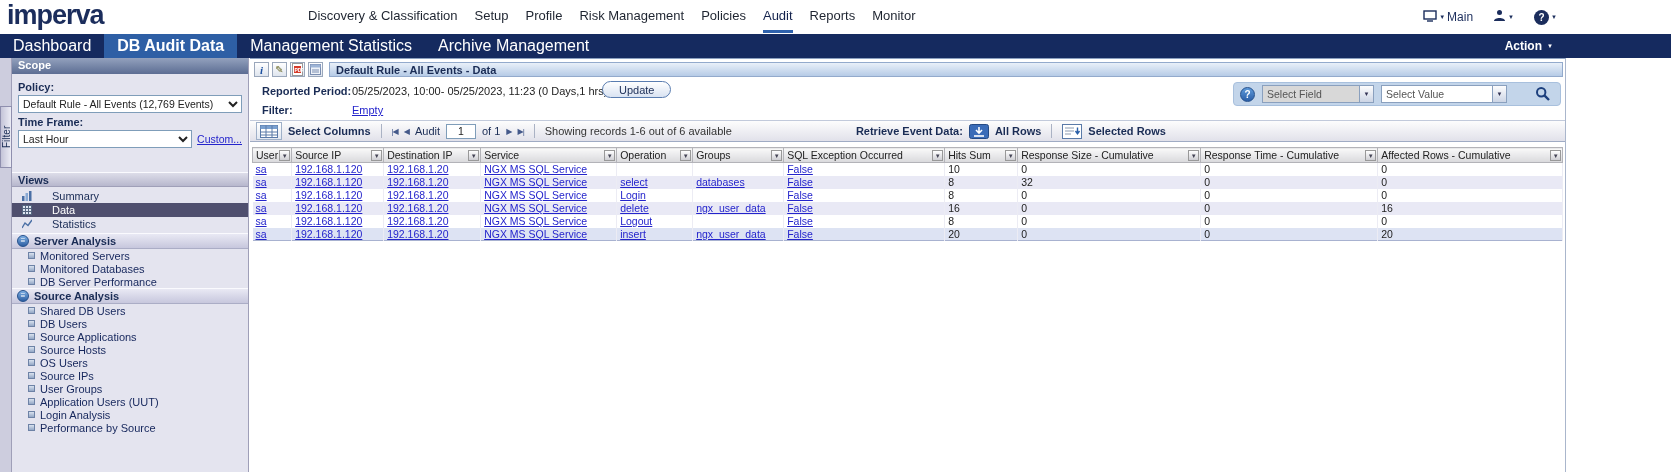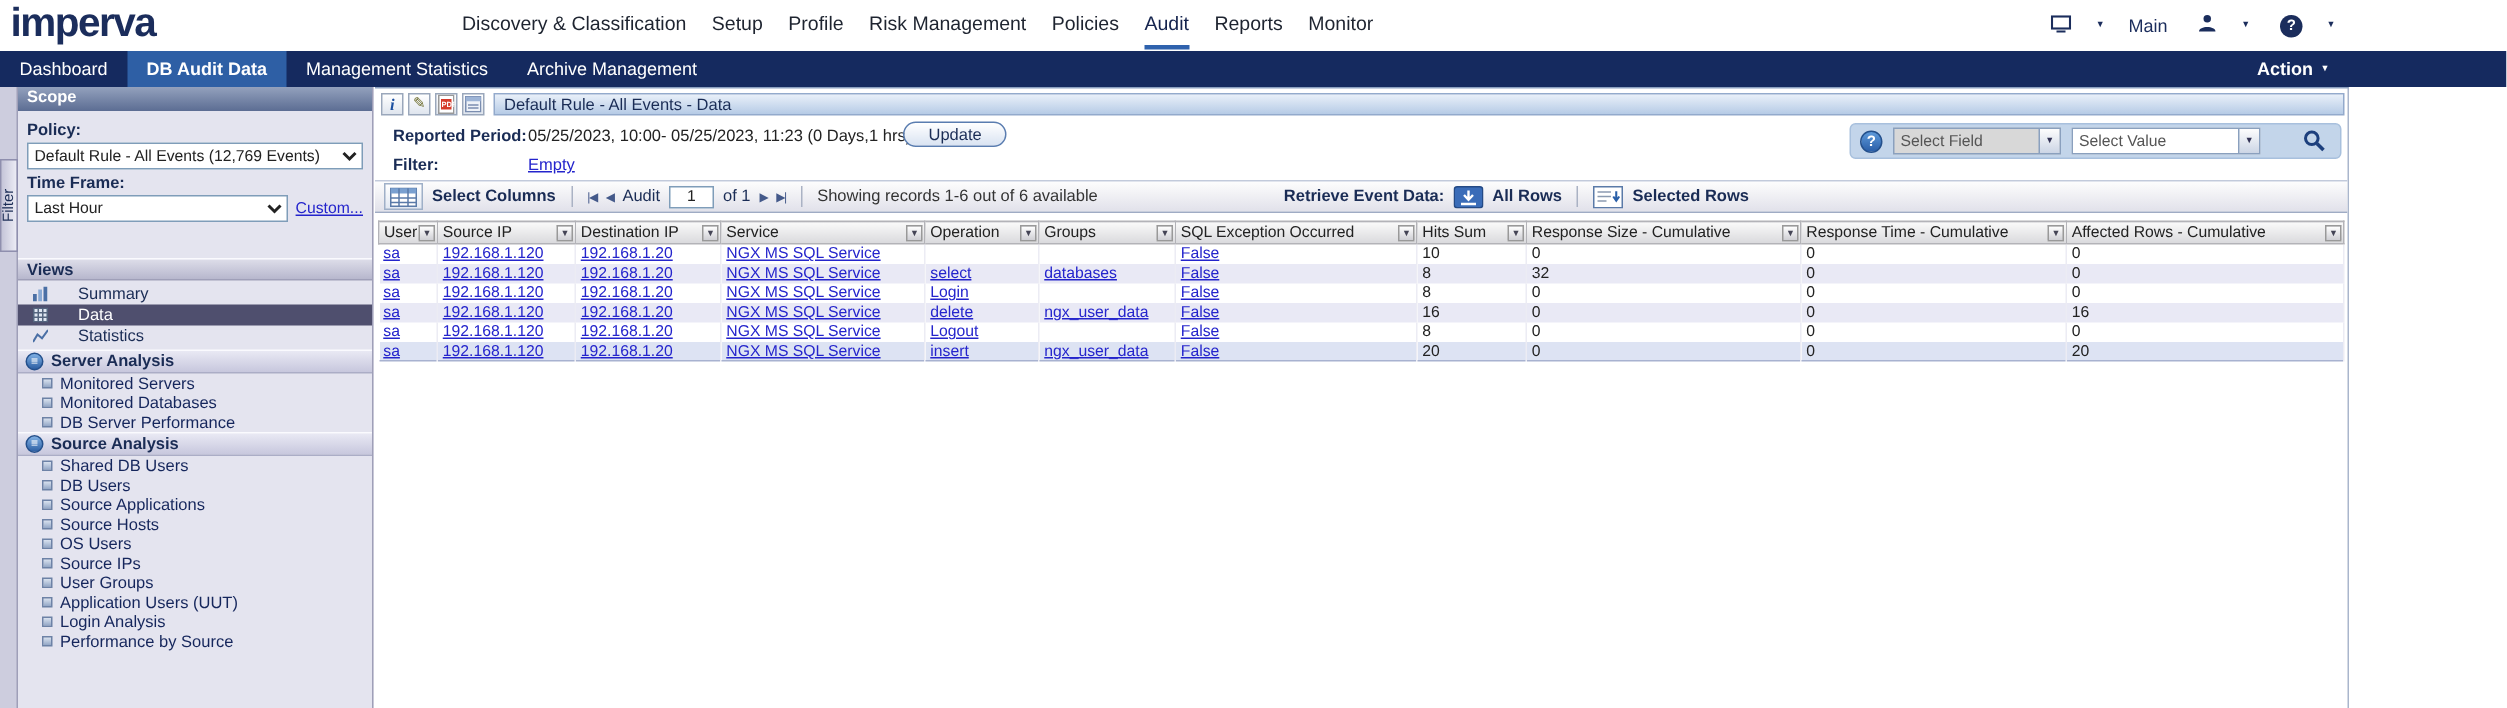--- a/index.html
+++ b/index.html
@@ -6,28 +6,28 @@
   html,body{width:1671px;height:472px;}
   body{font-family:"Liberation Sans","DejaVu Sans",sans-serif;font-size:11px;color:#1a2c55;background:#fff;overflow:hidden;position:relative;}
 
   
   .header{position:absolute;top:0;left:0;width:1671px;height:34px;background:#fff;}
   .logo{position:absolute;left:7px;top:0px;font-size:27px;font-weight:bold;letter-spacing:-1px;color:#1b2d5c;}
   .top-nav{position:absolute;left:308px;top:0;height:34px;display:flex;align-items:center;gap:17px;}
   .nav-item{font-size:13px;color:#1e2430;cursor:pointer;line-height:29px;border-bottom:3px solid transparent;white-space:nowrap;}
   .nav-item.active{border-bottom-color:#2f62ad;color:#14234d;}
   .header-right{position:absolute;right:114px;top:0;height:34px;display:flex;align-items:center;gap:20px;color:#1b2d5c;}
-  .hr-widget{display:flex;align-items:center;gap:16px;cursor:pointer;font-size:12px;color:#1b2d5c;justify-content:space-between;}
+  .hr-widget{display:flex;align-items:center;gap:2px;cursor:pointer;font-size:12px;color:#1b2d5c;justify-content:space-between;}
   .caret{font-size:6px;color:#1b2d5c;}
   .help-circle-sm{display:inline-flex;align-items:center;justify-content:center;width:15px;height:15px;border-radius:50%;background:#1b2d5c;color:#fff;font-weight:bold;font-size:10px;}
 
   
   .tabbar{position:absolute;top:34px;left:0;width:1671px;height:24px;background:#152a5f;display:flex;color:#fff;}
   .tabs{display:flex;height:100%;}
-  .tab{padding:0 13px;line-height:24px;font-size:12px;cursor:pointer;white-space:nowrap;}
+  .tab{padding:0 13px;line-height:24px;font-size:16px;cursor:pointer;white-space:nowrap;}
   .tab.active{background:#2e5fa5;font-weight:bold;}
   .action-btn{margin-left:auto;margin-right:118px;display:flex;align-items:center;gap:5px;font-weight:bold;font-size:12px;cursor:pointer;}
   .action-btn .caret{color:#fff;}
 
   
   .page-body{position:absolute;top:58px;left:0;width:1671px;height:414px;}
   .filter-strip{position:absolute;left:0;top:0;width:12px;height:100%;background:#cdcdde;border-right:1px solid #9f9fb8;}
   .filter-tab{position:absolute;left:0;top:48px;width:12px;height:62px;background:linear-gradient(90deg,#ececf5,#c4c4d8);border:1px solid #8f8fae;display:flex;align-items:center;justify-content:center;writing-mode:vertical-rl;transform:rotate(180deg);font-size:10px;color:#1a2c55;cursor:pointer;}
 
   
@@ -49,21 +49,21 @@
   .sec-icon{display:inline-flex;align-items:center;justify-content:center;width:12px;height:12px;border-radius:50%;background:linear-gradient(#7fb0e4,#2d5fa3);border:1px solid #24508c;color:#fff;font-size:8px;line-height:1;}
   .analysis-item{display:flex;align-items:center;gap:5px;height:13px;padding-left:16px;cursor:pointer;color:#15265c;}
   .bullet{flex:0 0 auto;width:7px;height:7px;background:linear-gradient(#d9e2ef,#93a7c6);border:1px solid #6d82a6;}
 
   
   .main{position:absolute;left:250px;top:0;width:1316px;height:100%;background:#fff;border-top:1px solid #8ba0c0;border-right:1px solid #aab6cc;overflow:hidden;}
   .title-row{display:flex;align-items:center;height:19px;padding:2px 2px 0 4px;gap:3px;}
   .mini-icon{display:inline-flex;align-items:center;justify-content:center;width:15px;height:15px;border:1px solid #9aa7bb;background:linear-gradient(#fff,#dfe5ee);font-size:9px;cursor:pointer;}
   .mini-icon.info-i{color:#1b4fa0;font-family:"Liberation Serif",serif;font-style:italic;font-weight:bold;font-size:11px;}
   .mini-icon.pencil-i{color:#6b6b2a;font-size:10px;}
-  .title-bar{flex:1;height:15px;line-height:14px;background:linear-gradient(#e9f0f9,#b6cbe6);border:1px solid #93aacc;font-weight:normal;color:#1a2c55;padding:0 6px;margin-left:3px;white-space:nowrap;overflow:hidden;}
+  .title-bar{flex:1;height:15px;line-height:14px;background:linear-gradient(#e9f0f9,#b6cbe6);border:1px solid #93aacc;font-weight:bold;color:#1a2c55;padding:0 6px;margin-left:3px;white-space:nowrap;overflow:hidden;}
   .info-row{position:relative;height:42px;}
   .rp-label{position:absolute;left:12px;top:7px;font-weight:bold;}
   .rp-value{position:absolute;left:102px;top:7px;color:#222;}
   .update-btn{position:absolute;left:352px;top:3px;height:17px;padding:0 16px;border:1px solid #5a7db0;border-radius:9px;background:linear-gradient(#ffffff,#d9e3f2);font-family:inherit;font-size:11px;color:#1a2c55;cursor:pointer;}
   .flt-label{position:absolute;left:12px;top:26px;font-weight:bold;}
   .flt-value{position:absolute;left:102px;top:26px;}
   .search-panel{position:absolute;right:4px;top:4px;width:328px;height:24px;background:#c3d5ea;border:1px solid #a8c0dd;border-radius:4px;display:flex;align-items:center;gap:7px;padding:0 6px;}
   .help-circle{display:inline-flex;align-items:center;justify-content:center;flex:0 0 auto;width:15px;height:15px;border-radius:50%;background:linear-gradient(#5e9ada,#2a5ea8);border:1px solid #24508c;color:#fff;font-weight:bold;font-size:10px;cursor:pointer;}
   .combo{flex:0 0 auto;display:flex;align-items:center;justify-content:space-between;width:112px;height:18px;border:1px solid #8aa0be;background:#fff;padding-left:4px;font-size:10.5px;color:#555;cursor:pointer;overflow:hidden;}
   .combo.gray{background:#d8d8d8;}

